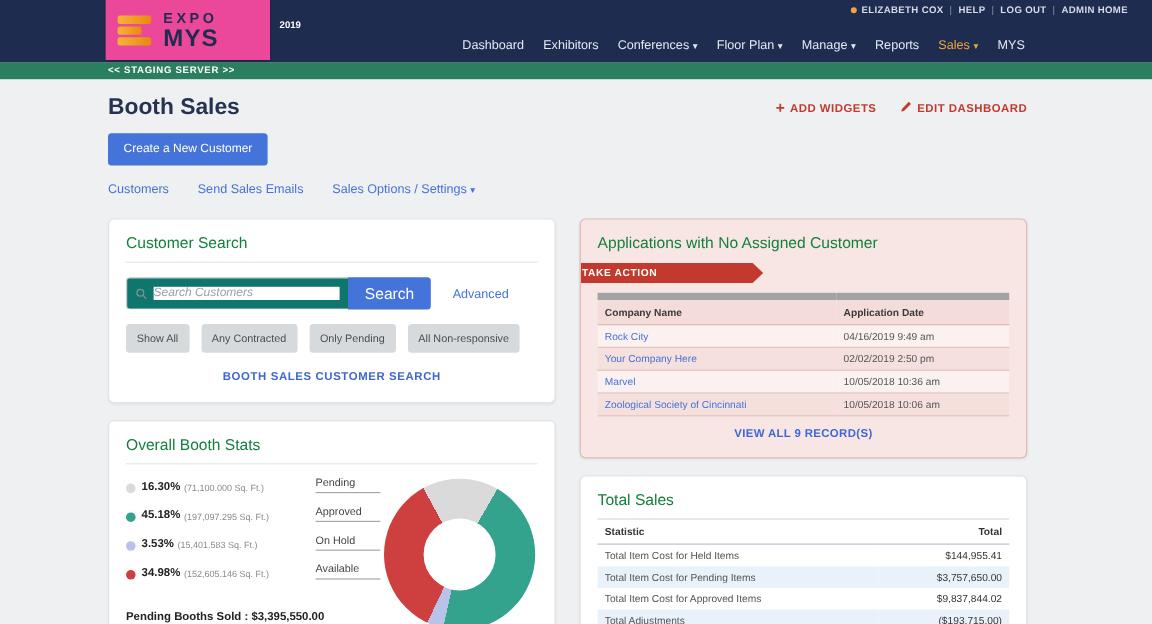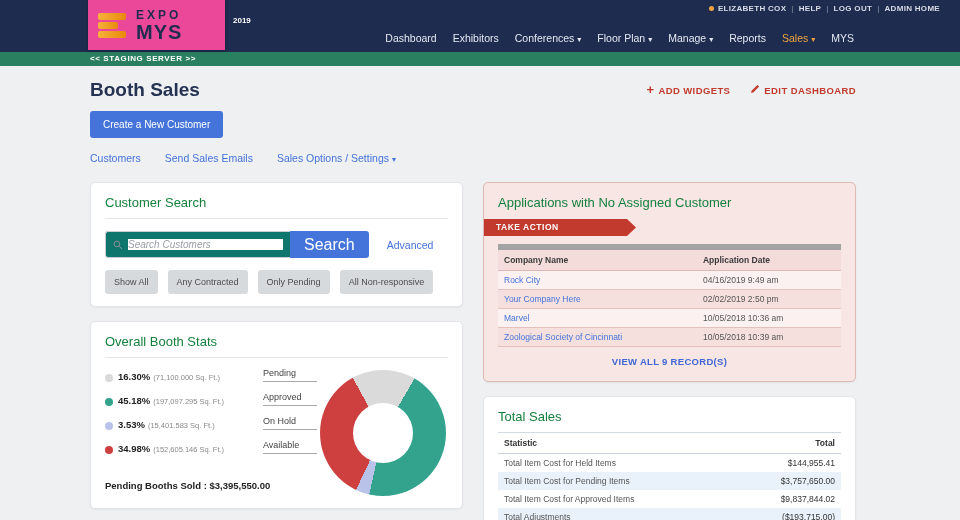--- a/index.html
+++ b/index.html
@@ -59,21 +59,21 @@
   .card-rule { border:none; border-top:1px solid #e7e7e7; margin:8px 0 0 0; }
 
   
   .search-row { display:flex; align-items:center; margin-top:12px; }
   .search-box { display:flex; align-items:center; width:185px; height:27px;
           border:1px solid #c9ccd0; border-right:none; border-radius:3px 0 0 3px;
           background:#0f766e; padding:0 7px; }
   .search-box input { border:none; outline:none; width:100%; font-size:10px;
           font-family:"Liberation Sans", sans-serif; color:#333; }
   .search-box input::placeholder { font-style:italic; color:#9aa0a6; }
-  .search-btn { height:27px; padding:0 14px; background:#4473da; color:#fff; font-size:16px;
+  .search-btn { height:27px; padding:0 14px; background:#4473da; color:#fff; font-size:13px;
           border:none; border-radius:0 3px 3px 0; cursor:pointer; }
   .advanced { margin-left:18px; color:#4473da; font-size:10.5px; text-decoration:none; cursor:pointer; }
   .filter-row { display:flex; gap:10px; margin-top:12px; }
   .filter-btn { background:#d7dadd; color:#4c4c4c; font-size:9px; padding:7px 9px;
           border:none; border-radius:3px; cursor:pointer; font-family:"Liberation Sans", sans-serif; white-space:nowrap; }
   .card-footer-link { display:block; text-align:center; color:#3f66d4; font-weight:bold;
           font-size:9.5px; letter-spacing:.5px; margin:15px 0 3px; text-decoration:none; cursor:pointer; }
 
   
   .stats-body { display:flex; margin-top:10px; }
@@ -85,21 +85,21 @@
   .lbl { margin-left:auto; width:54px; font-size:9px; color:#444; border-bottom:1px solid #a8a8a8;
           padding-bottom:3px; }
   .stats-totals { margin-top:14px; font-size:9.5px; font-weight:bold; color:#222; line-height:1.6; }
   .donut-wrap { flex:1; display:flex; justify-content:center; align-items:flex-start; }
   .donut { width:126px; height:126px; border-radius:50%; position:relative; margin-top:2px; }
   .donut::after { content:""; position:absolute; inset:33px; background:#fff; border-radius:50%; }
 
   
   .card.pink { background:#f8e6e4; border-color:#debab5; }
   .ribbon { margin:9px 0 8px -14px; width:152px; height:17px; line-height:17px; background:#c23a2d;
-          color:#fff; font-size:8.5px; font-weight:bold; letter-spacing:.5px; padding-left:12px;
+          color:#fff; font-size:8.5px; font-weight:bold; letter-spacing:.5px; padding-left:1px;
           clip-path:polygon(0 0, calc(100% - 9px) 0, 100% 50%, calc(100% - 9px) 100%, 0 100%); }
   table { width:100%; border-collapse:collapse; }
   .apps th { text-align:left; font-size:8.5px; color:#3a3a3a; padding:5px 6px;
           border-top:6px solid #a3a3a3; border-bottom:1px solid #dcb9b4; background:#f3dcda; }
   .apps td { padding:4px 6px; font-size:8.5px; border-bottom:1px solid #e3c2be; color:#555; }
   .apps tr.r-odd { background:#fbf1f0; }
   .apps tr.r-even { background:#f5e0de; }
   .apps .company { color:#4473da; cursor:pointer; }
   .apps .col-date { width:42%; }
   .view-all { display:block; text-align:center; color:#3f66d4; font-weight:bold; font-size:9.5px;
@@ -205,20 +205,21 @@
           </div>
           <button class="search-btn">Search</button>
           <a class="advanced">Advanced</a>
         </div>
         <div class="filter-row">
           <button class="filter-btn">Show All</button>
           <button class="filter-btn">Any Contracted</button>
           <button class="filter-btn">Only Pending</button>
           <button class="filter-btn">All Non-responsive</button>
         </div>
+        <a class="card-footer-link">BOOTH SALES CUSTOMER SEARCH</a>
       </div>
 
       <div class="card">
         <div class="card-title">Overall Booth Stats</div>
         <hr class="card-rule">
         <div class="stats-body">
           <div class="stats-left">
             <div class="legend-row">
               <span class="dot" style="background: rgb(218, 218, 218);"></span>
               <span class="pct">16.30%</span>
@@ -275,21 +276,21 @@
             <tr class="r-even">
               <td class="company">Your Company Here</td>
               <td>02/02/2019 2:50 pm</td>
             </tr>
             <tr class="r-odd">
               <td class="company">Marvel</td>
               <td>10/05/2018 10:36 am</td>
             </tr>
             <tr class="r-even">
               <td class="company">Zoological Society of Cincinnati</td>
-              <td>10/05/2018 10:39 am</td>
+              <td>10/05/2018 10:06 am</td>
             </tr>
           </tbody>
         </table>
         <a class="view-all">VIEW ALL 9 RECORD(S)</a>
       </div>
 
       <div class="card">
         <div class="card-title">Total Sales</div>
         <table class="sales">
           <thead>

